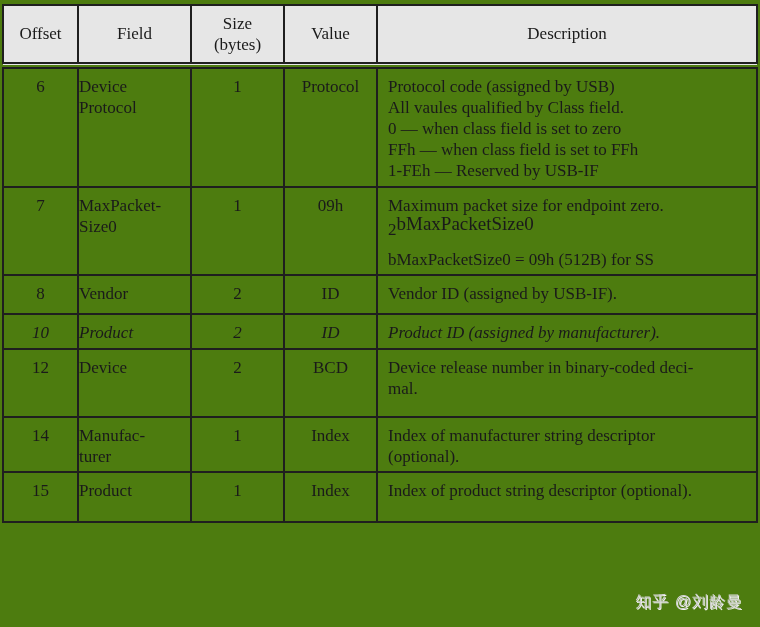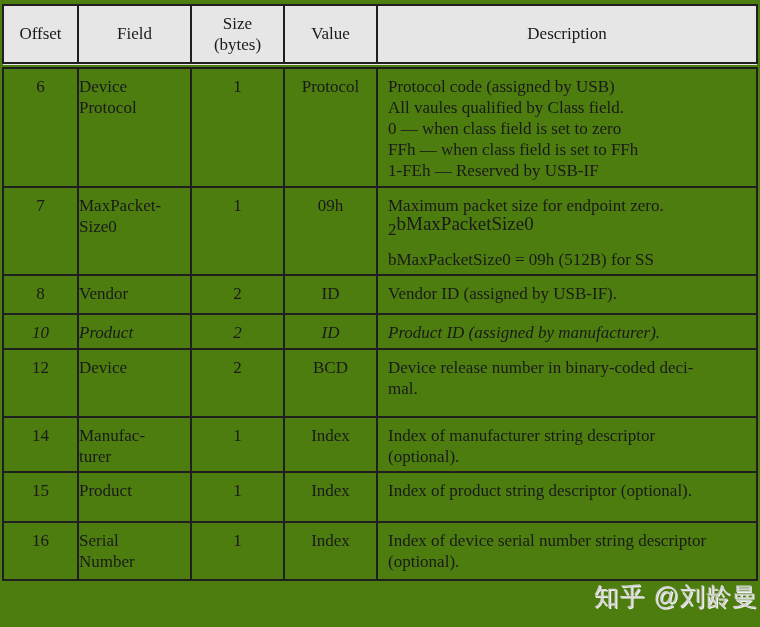--- a/index.html
+++ b/index.html
@@ -57,24 +57,24 @@
   tr.r9 { height: 59px; }
   .formula { margin-top: 1px; }
   .formula sup {
     font-size: 19px;
     line-height: 14px;
     vertical-align: 5px;
   }
   .desc-line3 { margin-top: 9px; }
   .watermark {
     position: absolute;
-    right: 2px;
+    right: 17px;
     bottom: 14px;
     font-family: "Liberation Sans", sans-serif;
-    font-size: 25px;
+    font-size: 16px;
     letter-spacing: 1px;
     color: #d3d3d3;
     text-shadow: 1px 1px 0 #f3f3f3;
     pointer-events: none;
   }
 </style>
 </head>
 <body>
 
 <div class="page">
@@ -153,27 +153,18 @@
         <td class="c-desc pre">Index of manufacturer string descriptor
 (optional).</td>
       </tr>
       <tr class="r7">
         <td class="c-offset">15</td>
         <td class="c-field pre">Product</td>
         <td class="c-size">1</td>
         <td class="c-value">Index</td>
         <td class="c-desc pre">Index of product string descriptor (optional).</td>
       </tr>
-      <tr class="r8">
-        <td class="c-offset">16</td>
-        <td class="c-field pre">Serial
-Number</td>
-        <td class="c-size">1</td>
-        <td class="c-value">Index</td>
-        <td class="c-desc pre">Index of device serial number string descriptor
-(optional).</td>
-      </tr>
     </tbody>
   </table>
 
   <div class="watermark">知乎 @刘龄曼</div>
 
 </div>
 
 </body></html>

